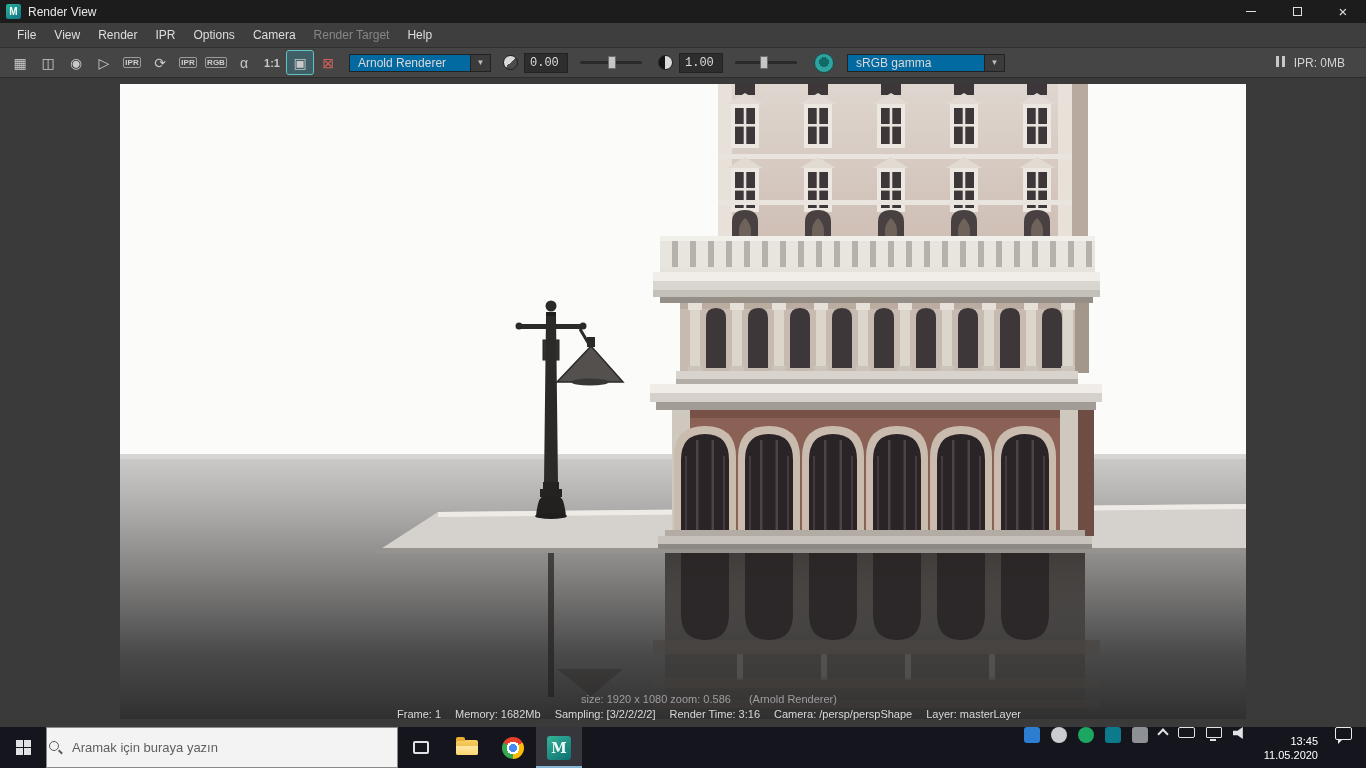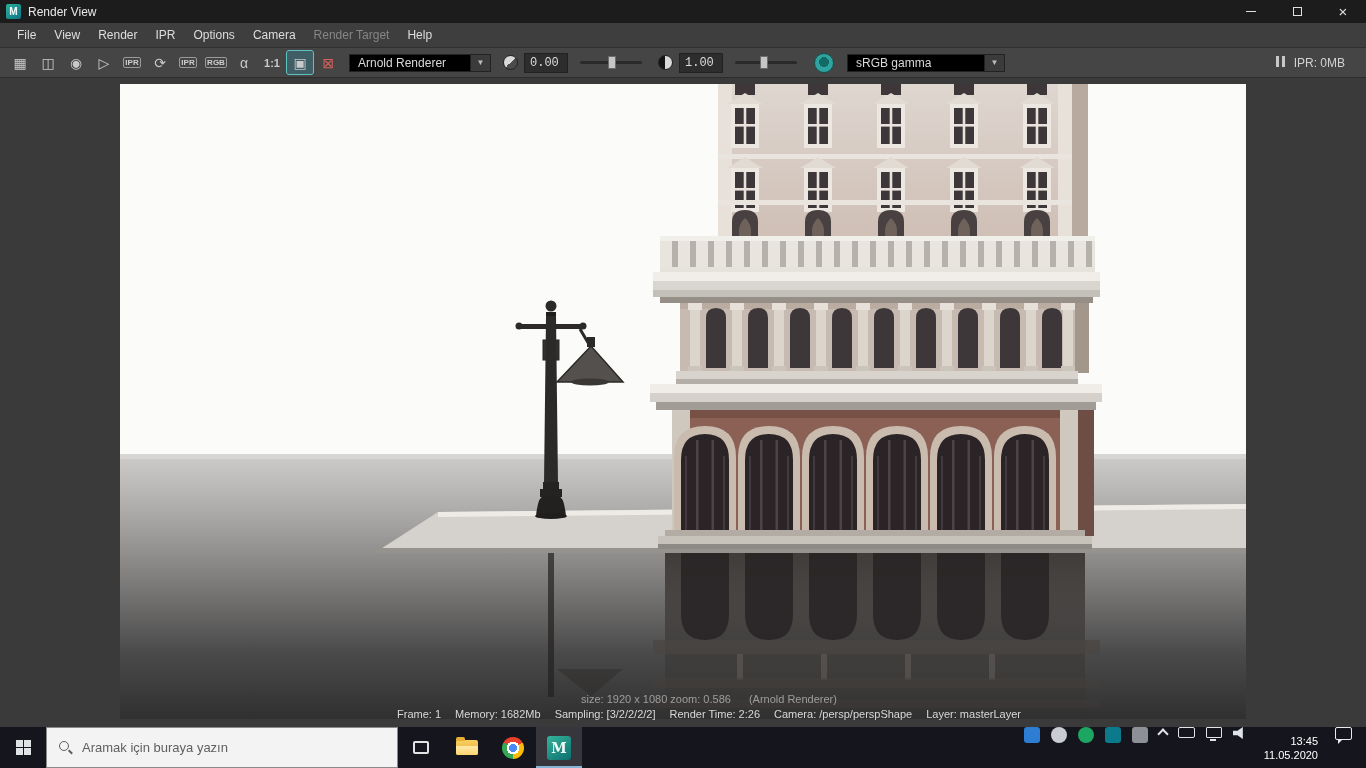--- a/index.html
+++ b/index.html
@@ -23,21 +23,21 @@
   .menu-item { padding:0 9px; font-size:12px; color:#dedede; line-height:25px; }
   .menu-item.disabled { color:#868686; }
 
   
   .toolbar { height:30px; background:#454545; display:flex; align-items:center; padding:0 7px; gap:2px; border-bottom:1px solid #2d2d2d; }
   .tb-icon { width:26px; height:23px; display:flex; align-items:center; justify-content:center;
              color:#c9c9c9; font-size:14px; border-radius:2px; flex:none; }
   .tb-icon .mini-label { font-size:8px; font-weight:bold; color:#cfcfcf; border:1px solid #9a9a9a; padding:0 1px; border-radius:2px; }
   .tb-icon.sel { background:#3f5e66; outline:1px solid #5fc3c3; }
   .tb-icon.red { color:#d4605a; }
-  .dropdown { height:18px; background:#000000; border:1px solid #222; display:flex; align-items:stretch; margin:0 6px; flex:none; }
+  .dropdown { height:18px; background:#0369a1; border:1px solid #222; display:flex; align-items:stretch; margin:0 6px; flex:none; }
   .dd-text { padding:0 8px; font-size:12px; color:#d9d9d9; display:flex; align-items:center; flex:1; white-space:nowrap; }
   .dd-arrow { width:20px; border-left:1px solid #222; background:#3b3b3b; display:flex; align-items:center; justify-content:center;
               color:#bdbdbd; font-size:8px; }
   .renderer-dd { width:142px; } .colorspace-dd { width:158px; }
   .circle-split { width:15px; height:15px; border-radius:50%; border:1px solid #222;
                   background:linear-gradient(135deg,#d9d9d9 50%,#4c4c4c 50%); margin:0 4px; flex:none; }
   .circle-half  { width:15px; height:15px; border-radius:50%; border:1px solid #222;
                   background:linear-gradient(90deg,#141414 50%,#d9d9d9 50%); margin:0 4px; flex:none; }
   .num-input { width:44px; height:20px; background:#2d2d2d; border:1px solid #222; color:#dcdcdc; font-size:12px;
                padding:0 5px; font-family:Liberation Mono, monospace; flex:none; }
@@ -55,21 +55,21 @@
   .render-status { position:absolute; left:16px; right:0; display:flex; justify-content:center; gap:18px; font-size:11px; white-space:nowrap;padding-left:36px; }
   .rs1 { bottom:22px; color:#9e9e9e; }
   .rs2 { bottom:7px; color:#d8d8d8; gap:14px; }
 
   
   .taskbar { position:absolute; left:0; right:0; bottom:0; height:41px; background:#15151d; display:flex; align-items:stretch; }
   .tb-btn { width:46px; display:flex; align-items:center; justify-content:center; flex:none; position:relative; }
   .tb-btn.active { background:rgba(255,255,255,0.14); box-shadow:inset 0 -2px 0 #86b5d6; }
   .win-logo { display:grid; grid-template-columns:7px 7px; grid-template-rows:7px 7px; gap:1px; }
   .win-logo i { background:#dfe3e6; display:block; }
-  .search-box { width:352px; background:#f3f3f3; border:1px solid #8a8a8a; display:flex; align-items:center; gap:9px; padding:0 11px; flex:none; }
+  .search-box { width:352px; background:#f3f3f3; border:1px solid #8a8a8a; display:flex; align-items:center; gap:9px; padding:0 1px; flex:none; }
   .search-glyph { position:relative; width:15px; height:15px; flex:none; }
   .search-glyph::before { content:""; position:absolute; left:1px; top:1px; width:8px; height:8px; border:1.6px solid #5a5e61; border-radius:50%; }
   .search-glyph::after { content:""; position:absolute; left:10px; top:11px; width:5px; height:1.8px; background:#5a5e61; transform:rotate(45deg); }
   .search-input { border:none; outline:none; background:transparent; font-size:13px; color:#444;
                   font-family:"Liberation Sans",sans-serif; width:100%; }
   .search-input::placeholder { color:#5f5f5f; opacity:1; }
   .taskview-glyph { width:16px; height:13px; border:2px solid #dfe3e6; border-radius:2px; }
   .folder-glyph { position:relative; width:22px; height:15px; background:linear-gradient(#f7cf62,#e8ae33); border-radius:2px; }
   .folder-glyph::before { content:""; position:absolute; top:-3px; left:0; width:9px; height:4px; background:#e8ae33; border-radius:2px 2px 0 0; }
   .folder-glyph::after { content:""; position:absolute; left:0; bottom:0; width:22px; height:9px; background:linear-gradient(#ffe9a8,#fbd66e); border-radius:1px 1px 2px 2px; }
@@ -375,21 +375,21 @@
     </div>
 
     <div class="render-status rs1">
       <span>size: 1920 x 1080 zoom: 0.586</span>
       <span>(Arnold Renderer)</span>
     </div>
     <div class="render-status rs2">
       <span>Frame: 1</span>
       <span>Memory: 1682Mb</span>
       <span>Sampling: [3/2/2/2/2]</span>
-      <span>Render Time: 2:26</span>
+      <span>Render Time: 3:16</span>
       <span>Camera: /persp/perspShape</span>
       <span>Layer: masterLayer</span>
     </div>
   </div>
 
   <div class="taskbar">
     <div class="tb-btn">
       <span class="win-logo">
           <i></i>
           <i></i>

